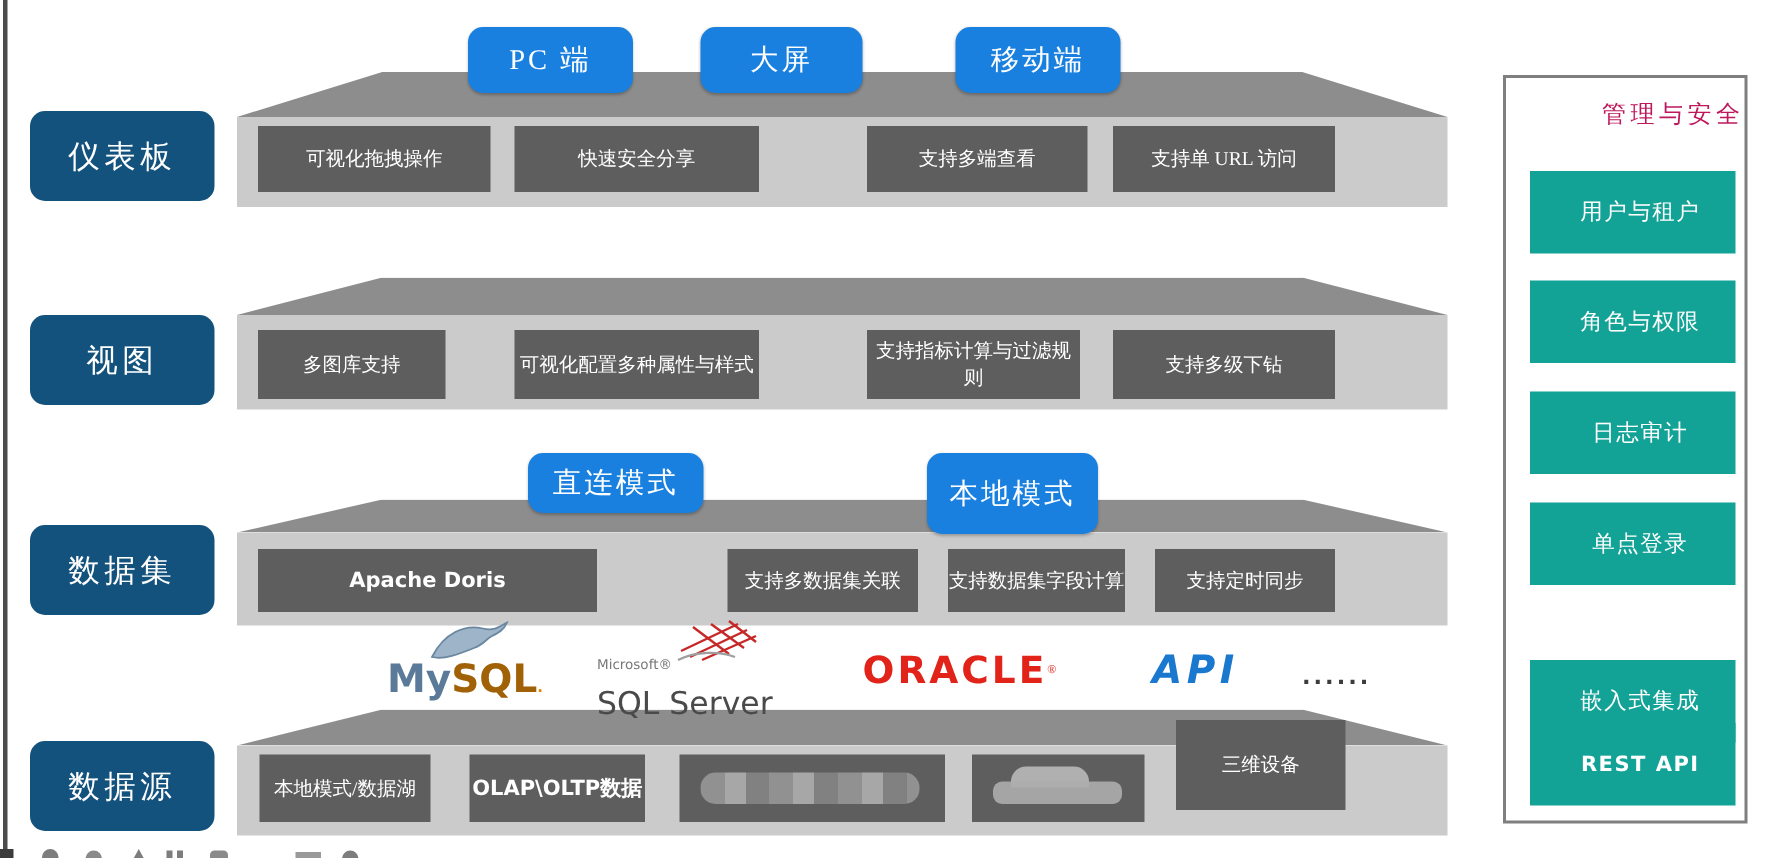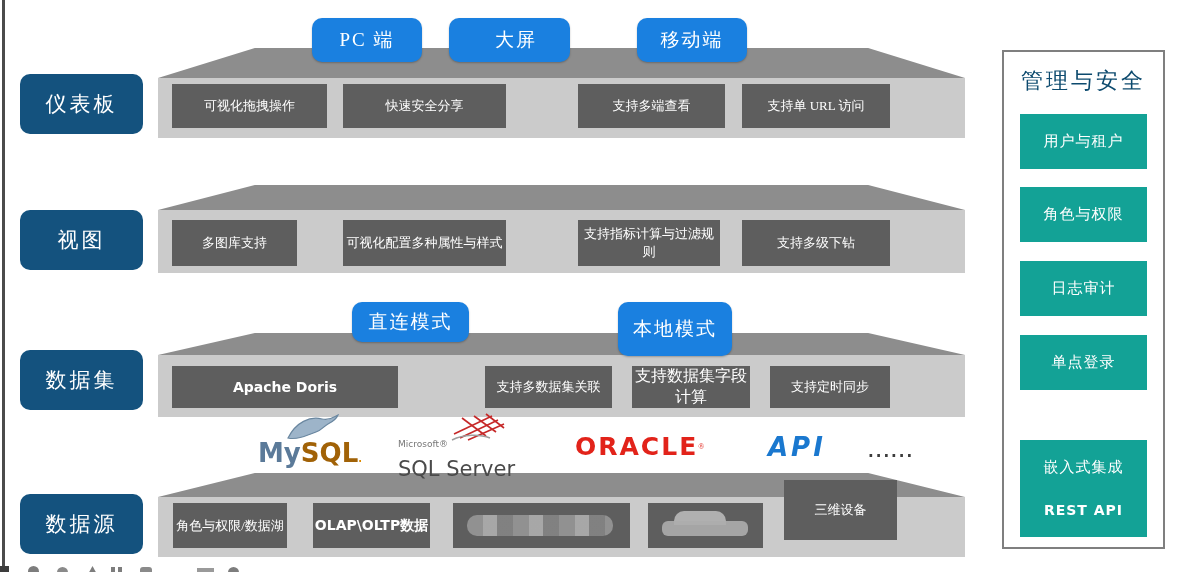--- a/index.html
+++ b/index.html
@@ -40,24 +40,24 @@
   .mosaic-bar{
     position:absolute;border-radius:10px;
     background:repeating-linear-gradient(90deg,#9a9a9a 0 16px,#b4b4b4 16px 30px,#878787 30px 46px);
     opacity:.85;
   }
   .mosaic-car-body{position:absolute;background:#adadad;border-radius:6px;opacity:.9;}
   .mosaic-car-top{position:absolute;background:#b9b9b9;border-radius:10px 10px 0 0;opacity:.9;}
 
   
   .panel{position:absolute;left:1002px;top:50px;width:159px;height:495px;background:#ffffff;border:2px solid #7f7f7f;z-index:5;}
-  .panel-title{margin-top:14px;text-align:center;font-size:22px;color:#0c4a6e;letter-spacing:3px;}
+  .panel-title{margin-top:14px;text-align:right;font-size:16px;color:#be185d;letter-spacing:3px;}
   .titem{
     position:absolute;left:16px;width:127px;height:55px;background:#13a296;color:#ffffff;
-    display:flex;align-items:center;justify-content:center;font-size:15px;letter-spacing:1px;
+    display:flex;align-items:center;justify-content:center;font-size:15px;letter-spacing:1px;padding-left:10px;
   }
 
   
   .logo{position:absolute;z-index:3;}
   .mysql-text{font-family:"DejaVu Sans","Liberation Sans",sans-serif;font-weight:bold;font-size:26px;line-height:1;}
   .mysql-my{color:#5b7a99;}
   .mysql-sql{color:#a16207;}
   .ms-small{font-family:"DejaVu Sans","Liberation Sans",sans-serif;font-size:9px;color:#777777;line-height:1;}
   .sqlserver-text{font-family:"DejaVu Sans","Liberation Sans",sans-serif;font-size:21px;color:#4a4a4a;line-height:1;}
   .oracle-text{font-family:"DejaVu Sans","Liberation Sans",sans-serif;font-weight:bold;font-size:25px;color:#e2231a;letter-spacing:2px;line-height:1;}
@@ -72,21 +72,21 @@
 </head>
 <body>
 
 <div id="app">
 
   <div class="edge-left"></div>
 
   <div class="pill" style="left:312px;top:18px;width:110px;">
     <span>PC 端</span>
   </div>
-  <div class="pill" style="left:449px;top:18px;width:108px;padding-left:13px;">
+  <div class="pill" style="left:467px;top:18px;width:108px;">
     <span>大屏</span>
   </div>
   <div class="pill" style="left:637px;top:18px;width:110px;">
     <span>移动端</span>
   </div>
 
   <div class="lbl" style="top:74px;">
     <span>仪表板</span>
   </div>
   <div class="ptop" style="left:158px;top:48px;width:807px;height:30px;"></div>
@@ -133,21 +133,21 @@
     <span>数据集</span>
   </div>
   <div class="ptop" style="left:158px;top:333px;width:807px;height:22px;"></div>
   <div class="pface" style="left:158px;top:355px;width:807px;height:62px;"></div>
   <div class="pbox sans" style="left:172px;top:366px;width:226px;height:42px;">
     <span>Apache Doris</span>
   </div>
   <div class="pbox" style="left:485px;top:366px;width:127px;height:42px;">
     <span>支持多数据集关联</span>
   </div>
-  <div class="pbox" style="left:632px;top:366px;width:118px;height:42px;font-size:16px;align-items:center;">
+  <div class="pbox" style="left:632px;top:366px;width:118px;height:42px;font-size:13px;align-items:center;">
     <span>支持数据集字段计算</span>
   </div>
   <div class="pbox" style="left:770px;top:366px;width:120px;height:42px;">
     <span>支持定时同步</span>
   </div>
 
   <div class="logo" style="left:258px;top:416px;width:95px;height:52px;">
     <svg width="60" height="26" viewBox="0 0 60 26" style="position:absolute;left:28px;top:-2px;">
       <path d="M2,24 C10,8 24,2 36,5 C44,7 48,3 52,1 C50,6 46,8 42,10 C38,12 36,16 30,18 C20,22 10,26 2,24 Z" fill="#9db4c9" stroke="#6a87a0" stroke-width="1.2"></path>
     </svg>
@@ -183,21 +183,21 @@
   <div class="logo" style="left:868px;top:443px;width:50px;height:20px;">
     <span class="dots-text">......</span>
   </div>
 
   <div class="lbl" style="top:494px;">
     <span>数据源</span>
   </div>
   <div class="ptop" style="left:158px;top:473px;width:807px;height:24px;"></div>
   <div class="pface" style="left:158px;top:497px;width:807px;height:60px;"></div>
   <div class="pbox" style="left:173px;top:503px;width:114px;height:45px;">
-    <span>角色与权限/数据湖</span>
+    <span>本地模式/数据湖</span>
   </div>
   <div class="pbox sans" style="left:313px;top:503px;width:117px;height:45px;">
     <span>OLAP\OLTP数据</span>
   </div>
   <div class="pbox" style="left:453px;top:503px;width:177px;height:45px;">
     <div class="mosaic-bar" style="left:14px;top:12px;width:146px;height:21px;"></div>
   </div>
   <div class="pbox" style="left:648px;top:503px;width:115px;height:45px;">
     <div class="mosaic-car-top" style="left:26px;top:8px;width:52px;height:14px;"></div>
     <div class="mosaic-car-body" style="left:14px;top:18px;width:86px;height:15px;"></div>

